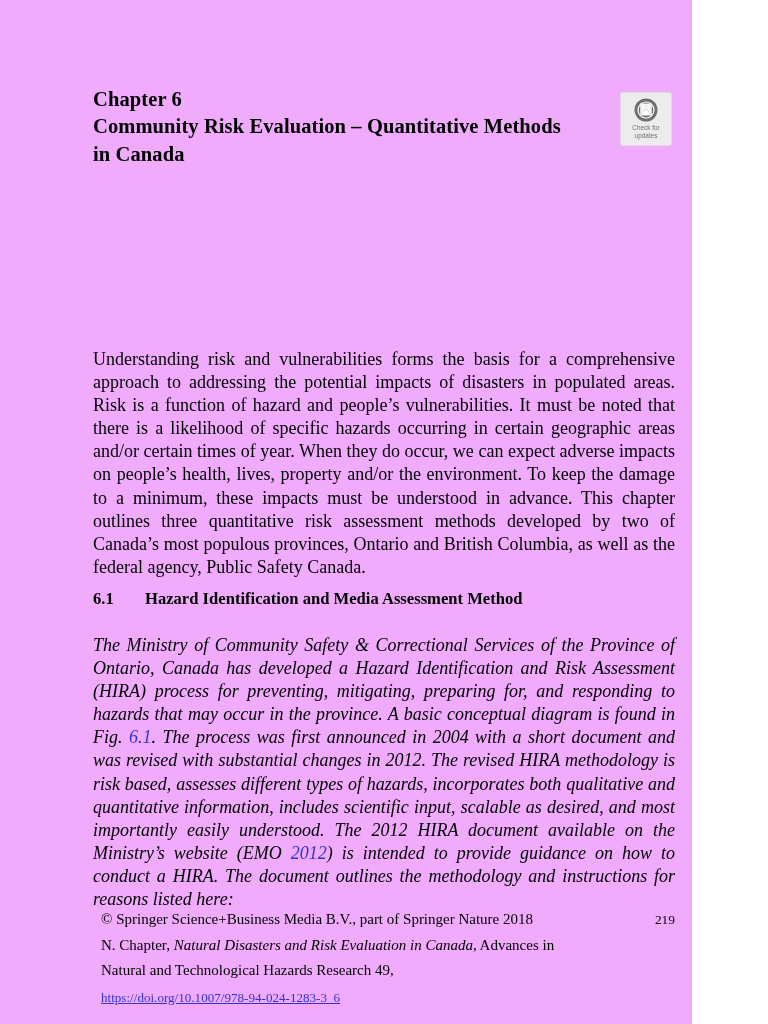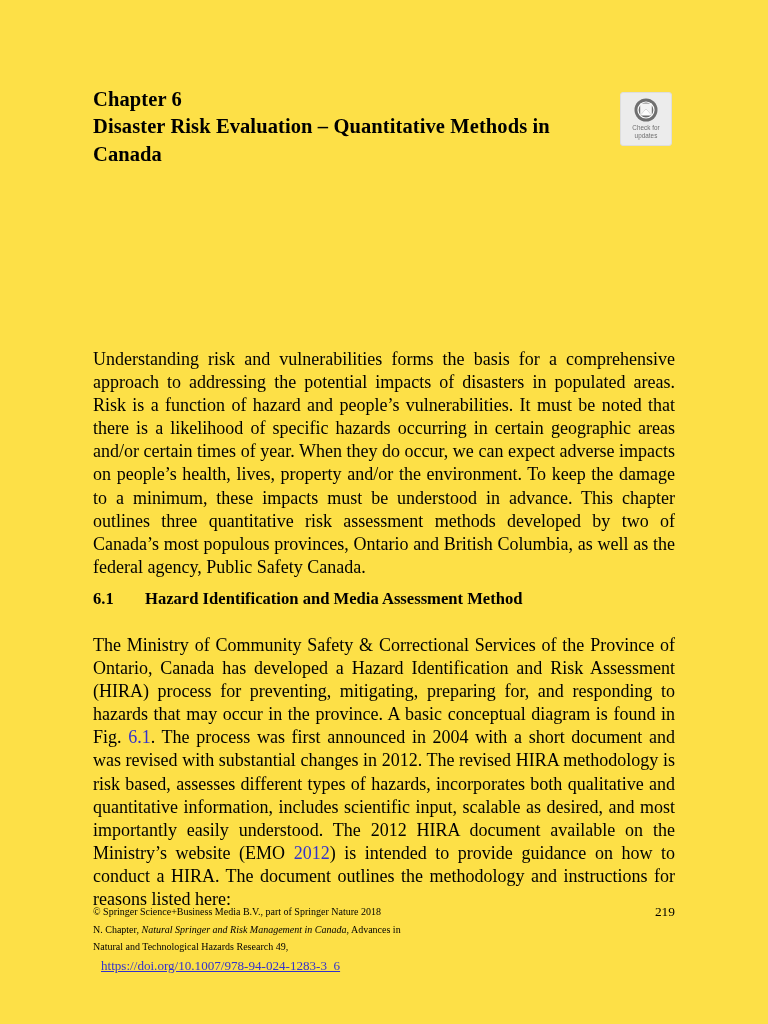--- a/index.html
+++ b/index.html
@@ -12,23 +12,23 @@
     width: 768px;
     height: 1024px;
     overflow: hidden;
     font-family: "Liberation Serif", "DejaVu Serif", serif;
     color: #000000;
     -webkit-font-smoothing: antialiased;
   }
 
   .page {
     position: relative;
-    width: 768px;
+    width: 692px;
     height: 1024px;
-    background: #fde047;
+    background: #f0abfc;
   }
 
   
   .chapter-header {
     position: absolute;
     left: 93px;
     top: 86px;
     width: 500px;
   }
   .chapter-number {
@@ -105,43 +105,43 @@
     line-height: 22px;
     display: flex;
   }
   .section-heading .sec-num {
     display: inline-block;
     width: 52px;
     flex: 0 0 52px;
   }
   .section-heading .sec-title { flex: 1 1 auto; }
 
-  #hira-paragraph { top: 634px; }
+  #hira-paragraph { top: 634px; font-style: italic; }
 
   
   .link {
     color: #3333cc;
     text-decoration: none;
   }
 
   
   .footer {
     position: absolute;
     left: 93px;
     top: 903px;
     width: 582px;
   }
   .footer-row {
     position: relative;
     display: block;
   }
   .footer-line {
-    font-size: 10px;
+    font-size: 15px;
     line-height: 17.6px;
-    margin: 0;
+    margin: 8px;
     white-space: nowrap;
   }
   .footer-line.italic-part i { font-style: italic; }
   .footer-doi {
     font-size: 13.1px;
     line-height: 17.6px;
     color: #3333cc;
     margin: 8px;
     white-space: nowrap;
   }
@@ -154,21 +154,21 @@
     text-align: center;
   }
 </style>
 </head>
 <body>
 
 <div class="page">
 
   <div class="chapter-header">
     <div class="chapter-number">Chapter 6</div>
-    <div class="chapter-title">Disaster Risk Evaluation – Quantitative Methods in Canada</div>
+    <div class="chapter-title">Community Risk Evaluation – Quantitative Methods in Canada</div>
   </div>
 
   <div class="crossmark-badge">
     <svg class="crossmark-mark" viewBox="0 0 26 26">
       <circle cx="13" cy="13" r="11.5" fill="#6f6f6f"></circle>
       <circle cx="13" cy="13" r="8.6" fill="#ffffff"></circle>
       <circle cx="13" cy="13" r="7.4" fill="#6f6f6f"></circle>
       <path d="M7.2 18.6 L13 12.0 L18.8 18.6 Z" fill="#ffffff"></path>
       <path d="M7.2 6.4 L18.8 6.4 L18.8 18.6 L13 12.0 L7.2 18.6 Z" fill="#ffffff" opacity="0.92"></path>
       <path d="M7.2 6.4 L18.8 6.4 L18.8 8.4 L7.2 8.4 Z" fill="#6f6f6f" opacity="0.0"></path>
@@ -190,18 +190,18 @@
 
   <div class="body-block" id="hira-paragraph">
     <p class="para"><span>The Ministry of Community Safety &amp; Correctional Services of the Province of Ontario, Canada has developed a Hazard Identification and Risk Assessment (HIRA) process for preventing, mitigating, preparing for, and responding to hazards that may occur in the province. A basic conceptual diagram is found in Fig. </span><a class="link" href="#">6.1</a><span>. The process was first announced in 2004 with a short document and was revised with substantial changes in 2012. The revised HIRA methodology is risk based, assesses different types of hazards, incorporates both qualitative and quantitative information, includes scientific input, scalable as desired, and most importantly easily understood. The 2012 HIRA document available on the Ministry’s website (EMO </span><a class="link" href="#">2012</a><span>) is intended to provide guidance on how to conduct a HIRA. The document outlines the methodology and instructions for reasons listed here:</span></p>
   </div>
 
   <div class="footer">
     <div class="footer-row">
       <p class="footer-line">© Springer Science+Business Media B.V., part of Springer Nature 2018</p>
       <div class="page-number">219</div>
     </div>
-    <p class="footer-line italic-part"><span>N. Chapter, </span><i>Natural Springer and Risk Management in Canada</i><span>, Advances in</span></p>
+    <p class="footer-line italic-part"><span>N. Chapter, </span><i>Natural Disasters and Risk Evaluation in Canada</i><span>, Advances in</span></p>
     <p class="footer-line">Natural and Technological Hazards Research 49,</p>
     <a class="footer-doi" href="#">https://doi.org/10.1007/978-94-024-1283-3_6</a>
   </div>
 
 </div>
 
 </body></html>

